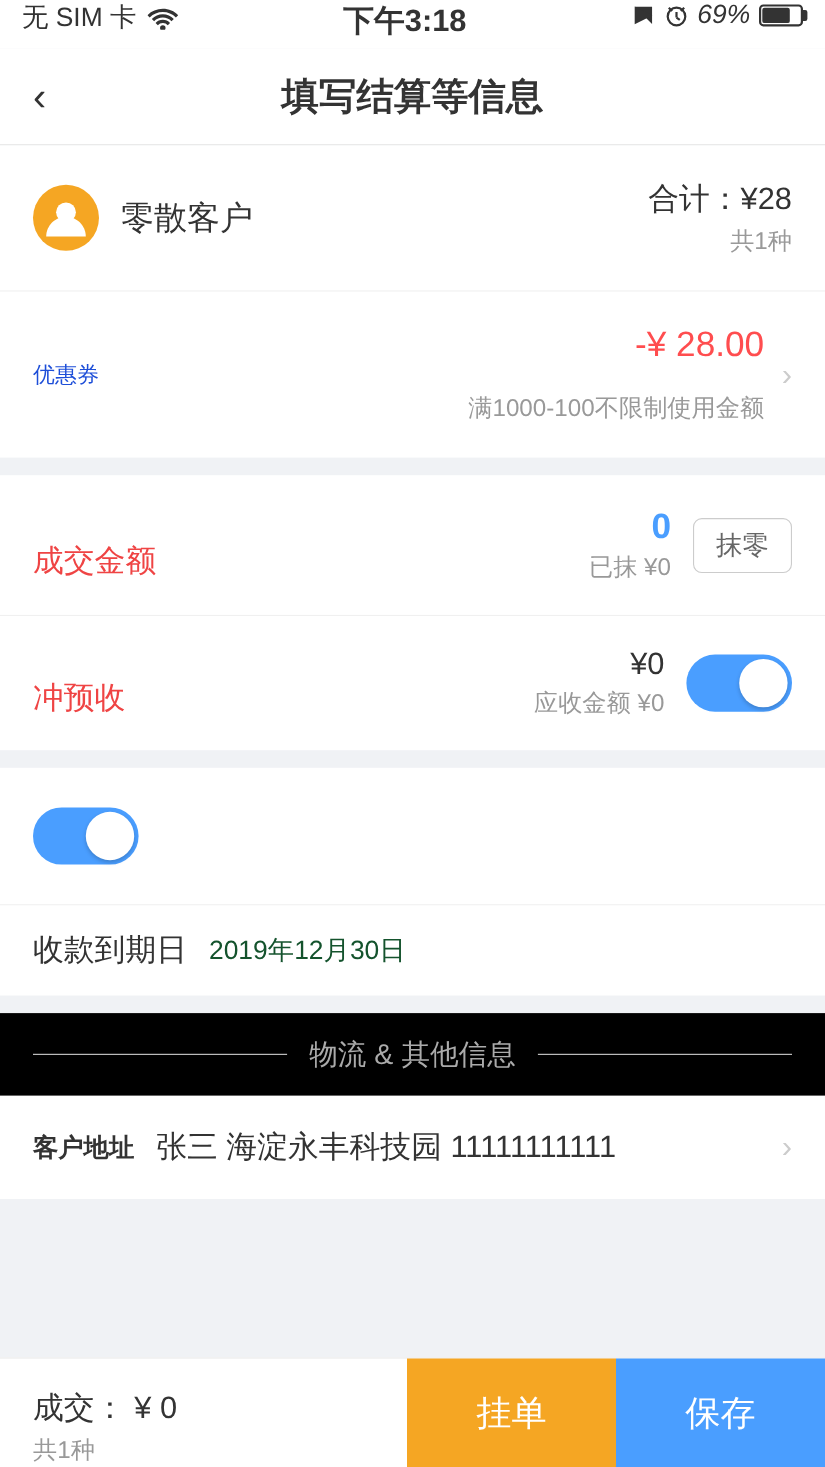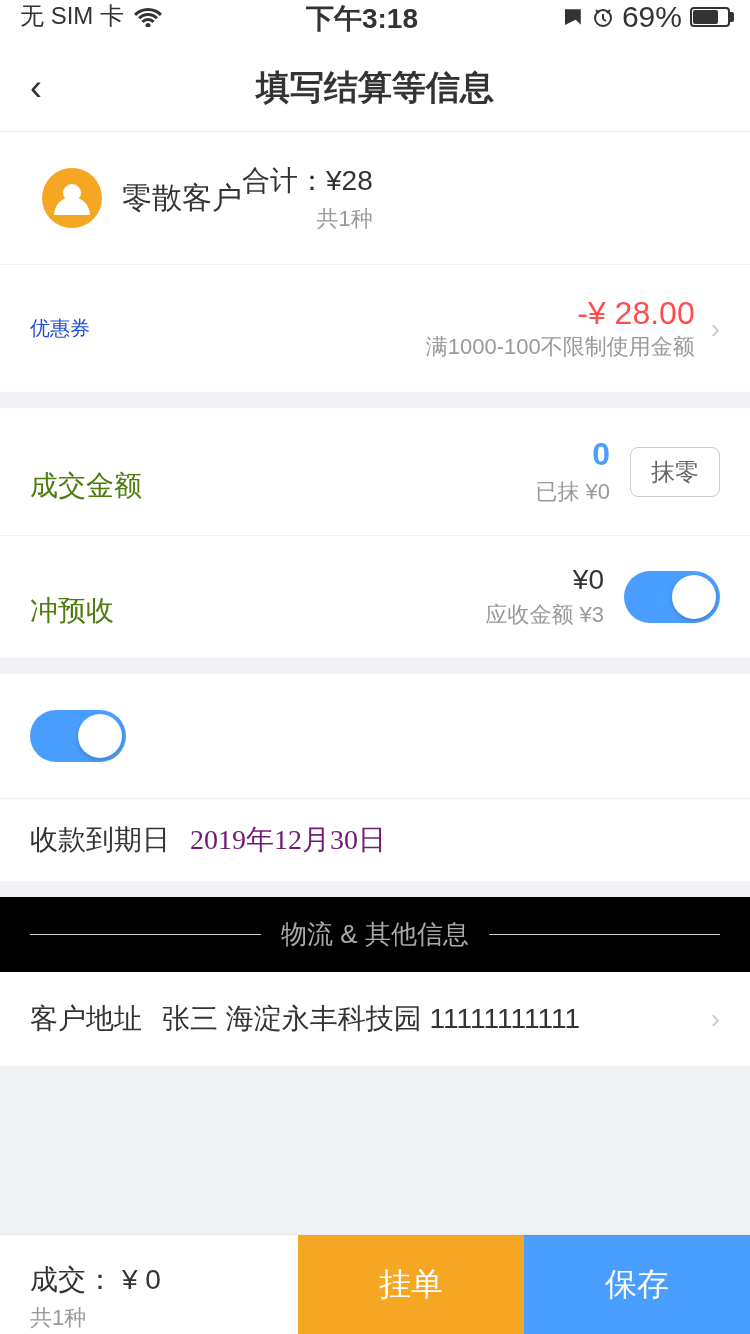--- a/index.html
+++ b/index.html
@@ -21,21 +21,21 @@
       background: #fff;
       display: flex;
       align-items: flex-start;
       justify-content: space-between;
       padding: 0 20px;
       font-size: 24px;
       font-weight: 500;
     }
     .status-left { display: flex; align-items: center; gap: 10px; }
     .status-center { font-size: 28px; font-weight: 600; }
-    .status-right { display: flex; align-items: center; gap: 8px; font-size: 30px; }
+    .status-right { display: flex; align-items: center; gap: 8px; font-size: 24px; font-style: italic; }
     .battery-icon {
       display: inline-block;
       width: 40px;
       height: 20px;
       border: 2px solid #333;
       border-radius: 4px;
       position: relative;
       vertical-align: middle;
     }
     .battery-icon::after {
@@ -92,21 +92,22 @@
     
     .section {
       background: #fff;
       margin-bottom: 16px;
     }
 
     
     .customer-row {
       display: flex;
       align-items: center;
-      padding: 30px 42px;
+      justify-content: space-between;
+      padding: 30px 30px;
     }
     .customer-left {
       display: flex;
       align-items: center;
       gap: 20px;
     }
     .avatar {
       width: 60px;
       height: 60px;
       border-radius: 50%;
@@ -167,35 +168,36 @@
     }
     .chevron-icon {
       color: #ccc;
       font-size: 28px;
       margin-left: 6px;
     }
     .coupon-info {
       display: flex;
       flex-direction: column;
       align-items: flex-end;
+      gap: 24px;
     }
     .form-row {
       display: flex;
       align-items: center;
       justify-content: space-between;
       padding: 28px 30px;
       border-bottom: 1px solid #f0f0f0;
       min-height: 90px;
     }
     .form-row:last-child {
       border-bottom: none;
     }
     .form-label {
       font-size: 28px;
-      color: #4d7c0f;
+      color: #ef4444;
       flex-shrink: 0;
       margin-top: 28px;
     }
     .form-right {
       display: flex;
       align-items: center;
       gap: 20px;
       flex: 1;
       justify-content: flex-end;
     }
@@ -279,23 +281,22 @@
       padding: 22px 30px;
       gap: 20px;
       border-top: 1px solid #f0f0f0;
     }
     .date-label {
       font-size: 28px;
       color: #333;
       flex-shrink: 0;
     }
     .date-value {
-      font-size: 28px;
-      color: #701a75;
-      font-family: Liberation Serif, serif;
+      font-size: 24px;
+      color: #14532d;
     }
 
     
     .logistics-header {
       display: flex;
       align-items: center;
       justify-content: center;
       padding: 20px 30px;
       background: #000000;
       gap: 20px;
@@ -312,23 +313,24 @@
     }
 
     
     .address-row {
       display: flex;
       align-items: center;
       padding: 28px 30px;
       gap: 20px;
     }
     .address-label {
-      font-size: 28px;
+      font-size: 23px;
       color: #333;
       flex-shrink: 0;
+      font-weight: bold;
     }
     .address-value {
       font-size: 28px;
       color: #333;
       flex: 1;
     }
     .address-chevron {
       color: #ccc;
       font-size: 28px;
     }
@@ -355,21 +357,21 @@
     .bottom-trade {
       font-size: 28px;
       color: #333;
     }
     .bottom-count {
       font-size: 22px;
       color: #999;
       margin-top: 4px;
     }
     .bottom-btn {
-      width: 226px;
+      width: 190px;
       display: flex;
       align-items: center;
       justify-content: center;
       font-size: 32px;
       color: #fff;
       font-weight: 500;
       cursor: pointer;
     }
     .btn-hold {
       background: #f5a623;
@@ -455,21 +457,21 @@
         </div>
         <button class="round-zero-btn">抹零</button>
       </div>
     </div>
 
     <div class="form-row">
       <span class="form-label">冲预收</span>
       <div class="form-right">
         <div class="form-sub-row">
           <span class="chong-main">¥0</span>
-          <span class="chong-sub">应收金额 ¥3</span>
+          <span class="chong-sub">应收金额 ¥0</span>
         </div>
         <div class="toggle-switch">
           <div class="knob"></div>
         </div>
       </div>
     </div>
   </div>
 
   <div class="section">
     <div class="debt-row">

